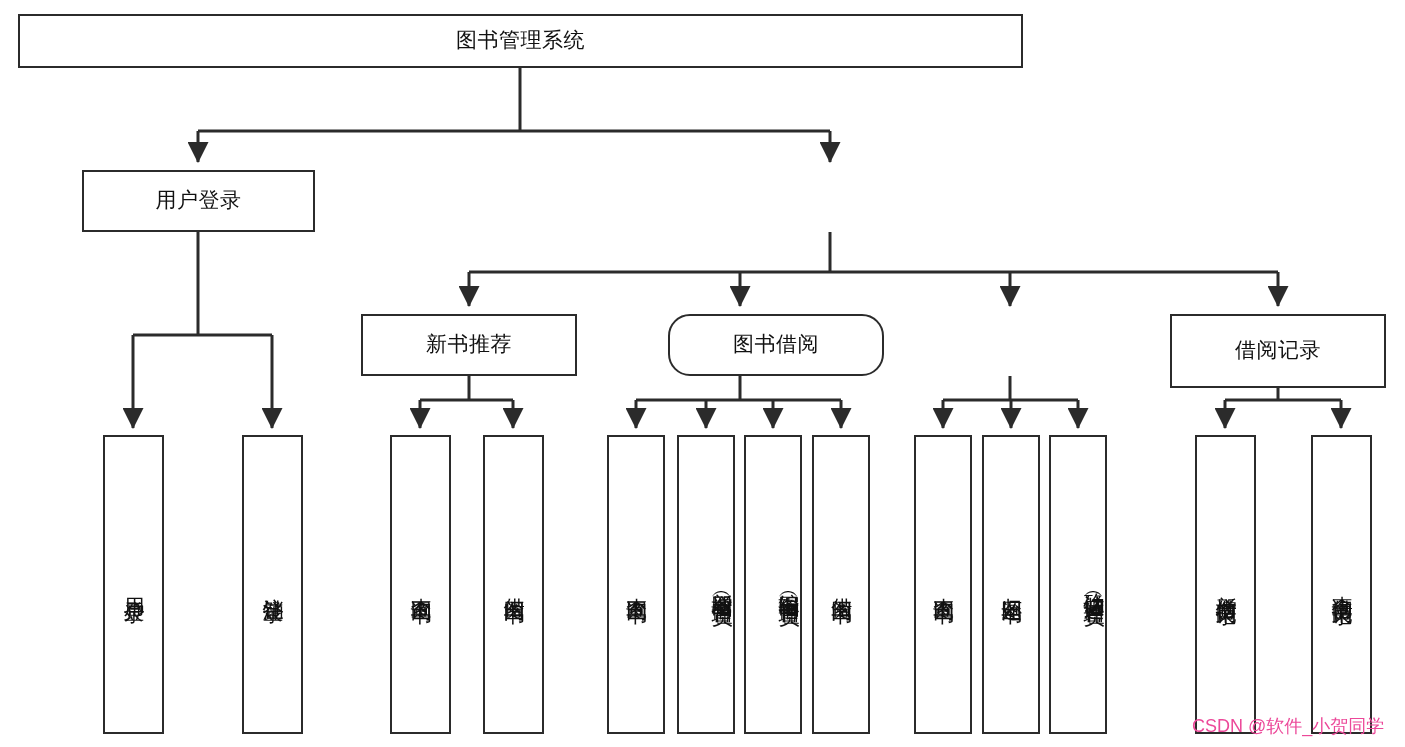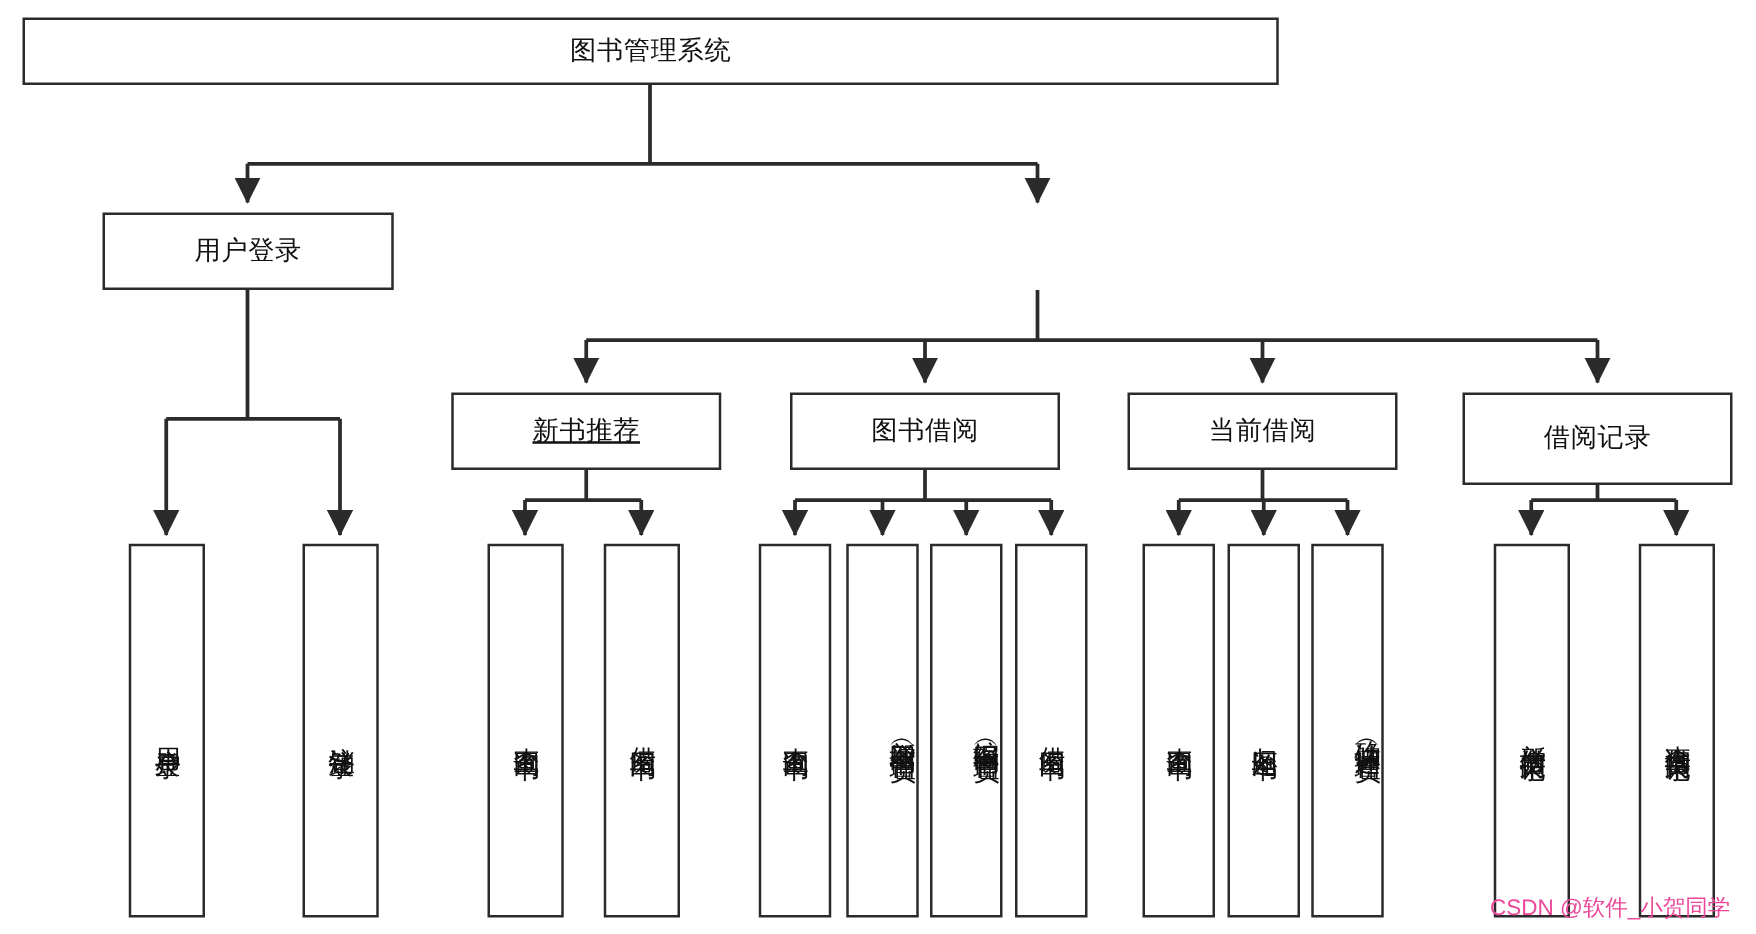--- a/index.html
+++ b/index.html
@@ -121,28 +121,25 @@
   </svg>
 
   <div class="node horiz" style="left:18px; top:14px; width:1005px; height:54px;">
     <span class="node-label">图书管理系统</span>
   </div>
 
   <div class="node horiz" style="left:82px; top:170px; width:233px; height:62px;">
     <span class="node-label">用户登录</span>
   </div>
 
-  <div class="node horiz" style="left:361px; top:314px; width:216px; height:62px;text-decoration:underline;">
+  <div class="node horiz" style="left:361px; top:314px; width:216px; height:62px;">
     <span class="node-label">新书推荐</span>
   </div>
-  <div class="node horiz" style="left:632px; top:314px; width:216px; height:62px;">
+  <div class="node horiz" style="left:668px; top:314px; width:216px; height:62px;border-radius:22px;">
     <span class="node-label">图书借阅</span>
-  </div>
-  <div class="node horiz" style="left:902px; top:314px; width:216px; height:62px;">
-    <span class="node-label">当前借阅</span>
   </div>
   <div class="node horiz" style="left:1170px; top:314px; width:216px; height:74px;">
     <span class="node-label">借阅记录</span>
   </div>
 
   <div class="node vert" style="left:103px; top:435px; width:61px; height:299px;">
     <span class="node-label">用户登录</span>
   </div>
   <div class="node vert" style="left:242px; top:435px; width:61px; height:299px;">
     <span class="node-label">注销登录</span>

